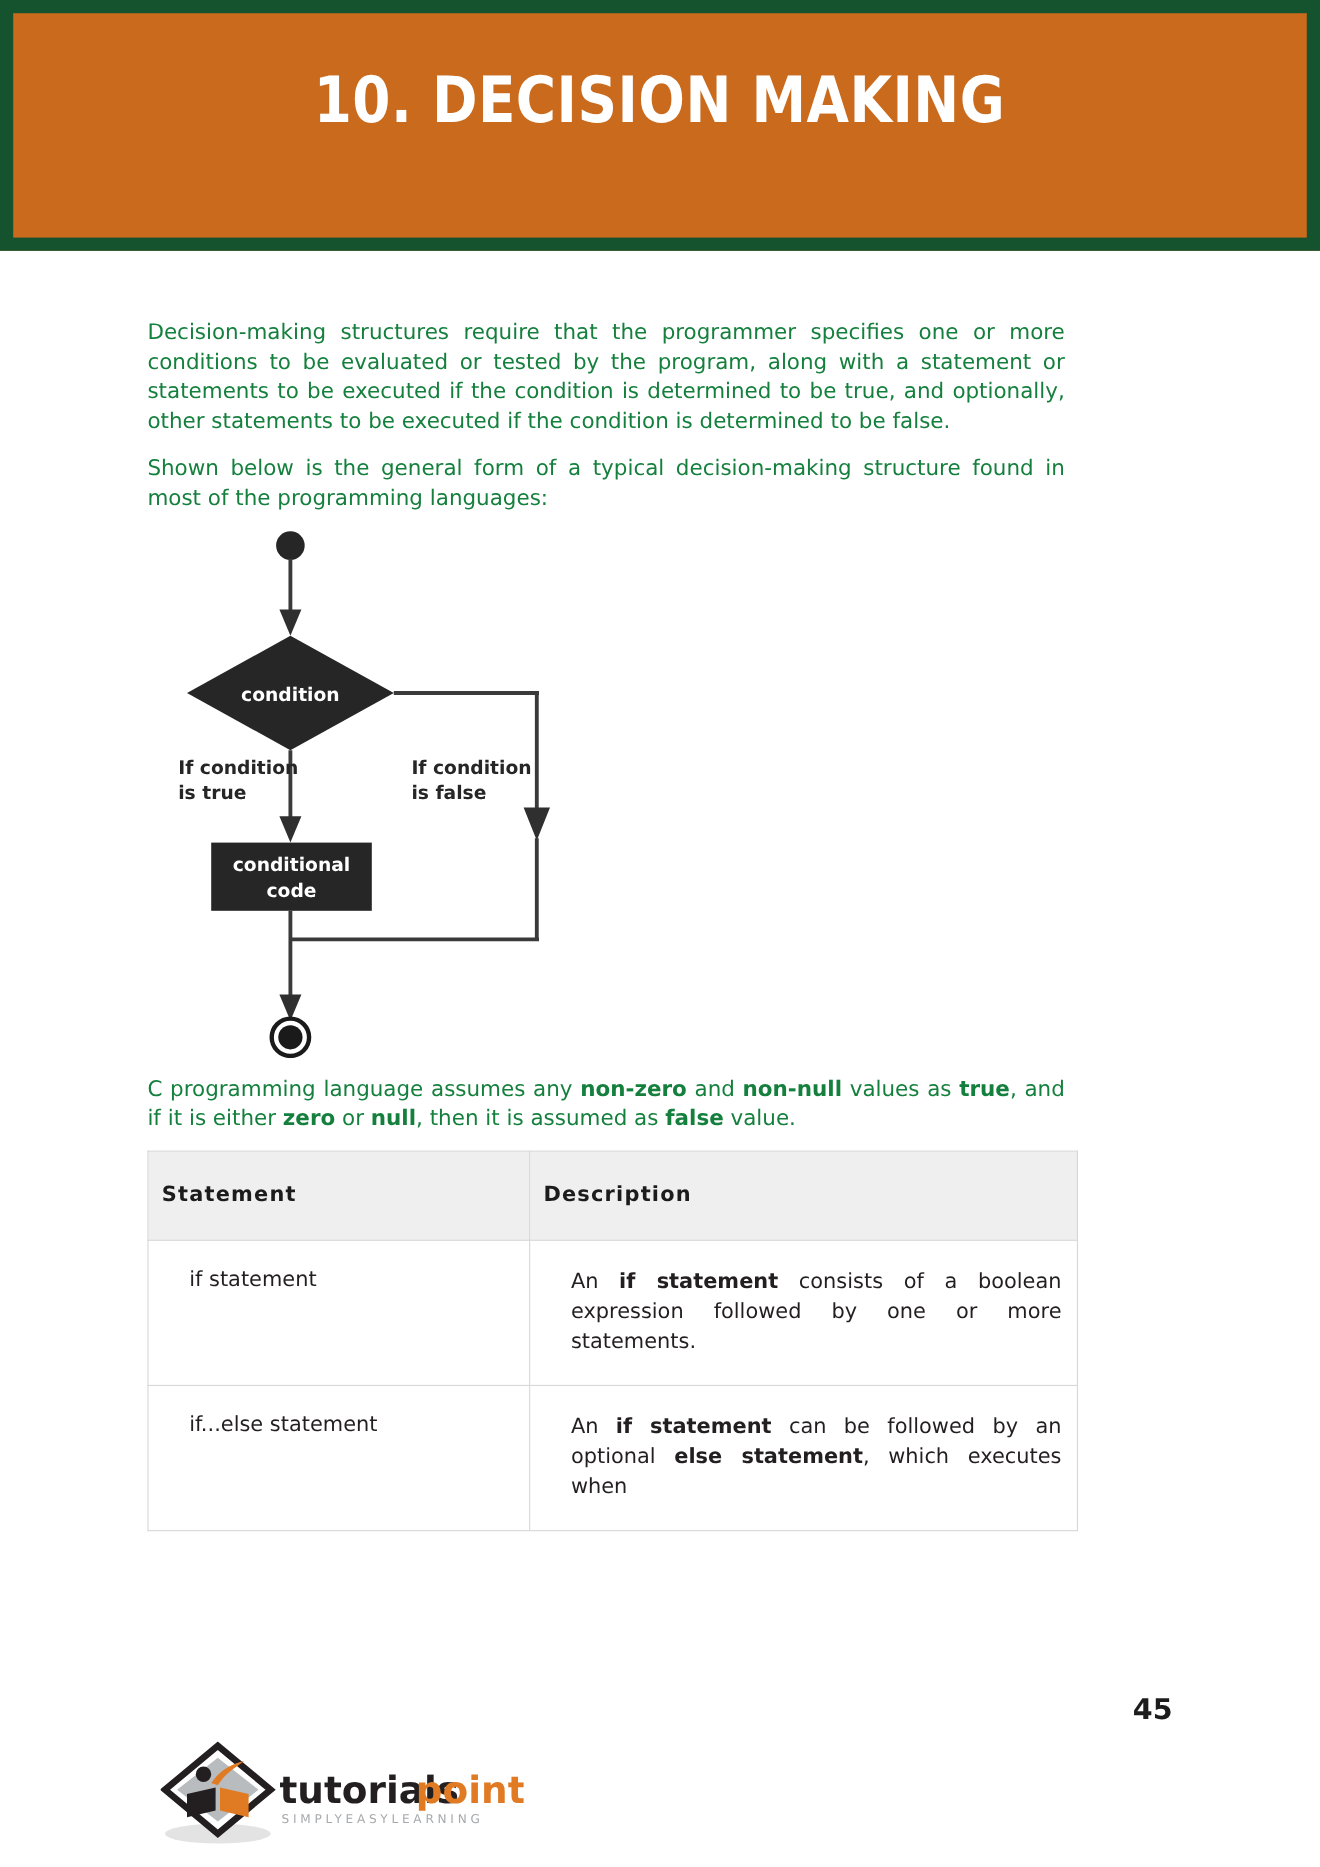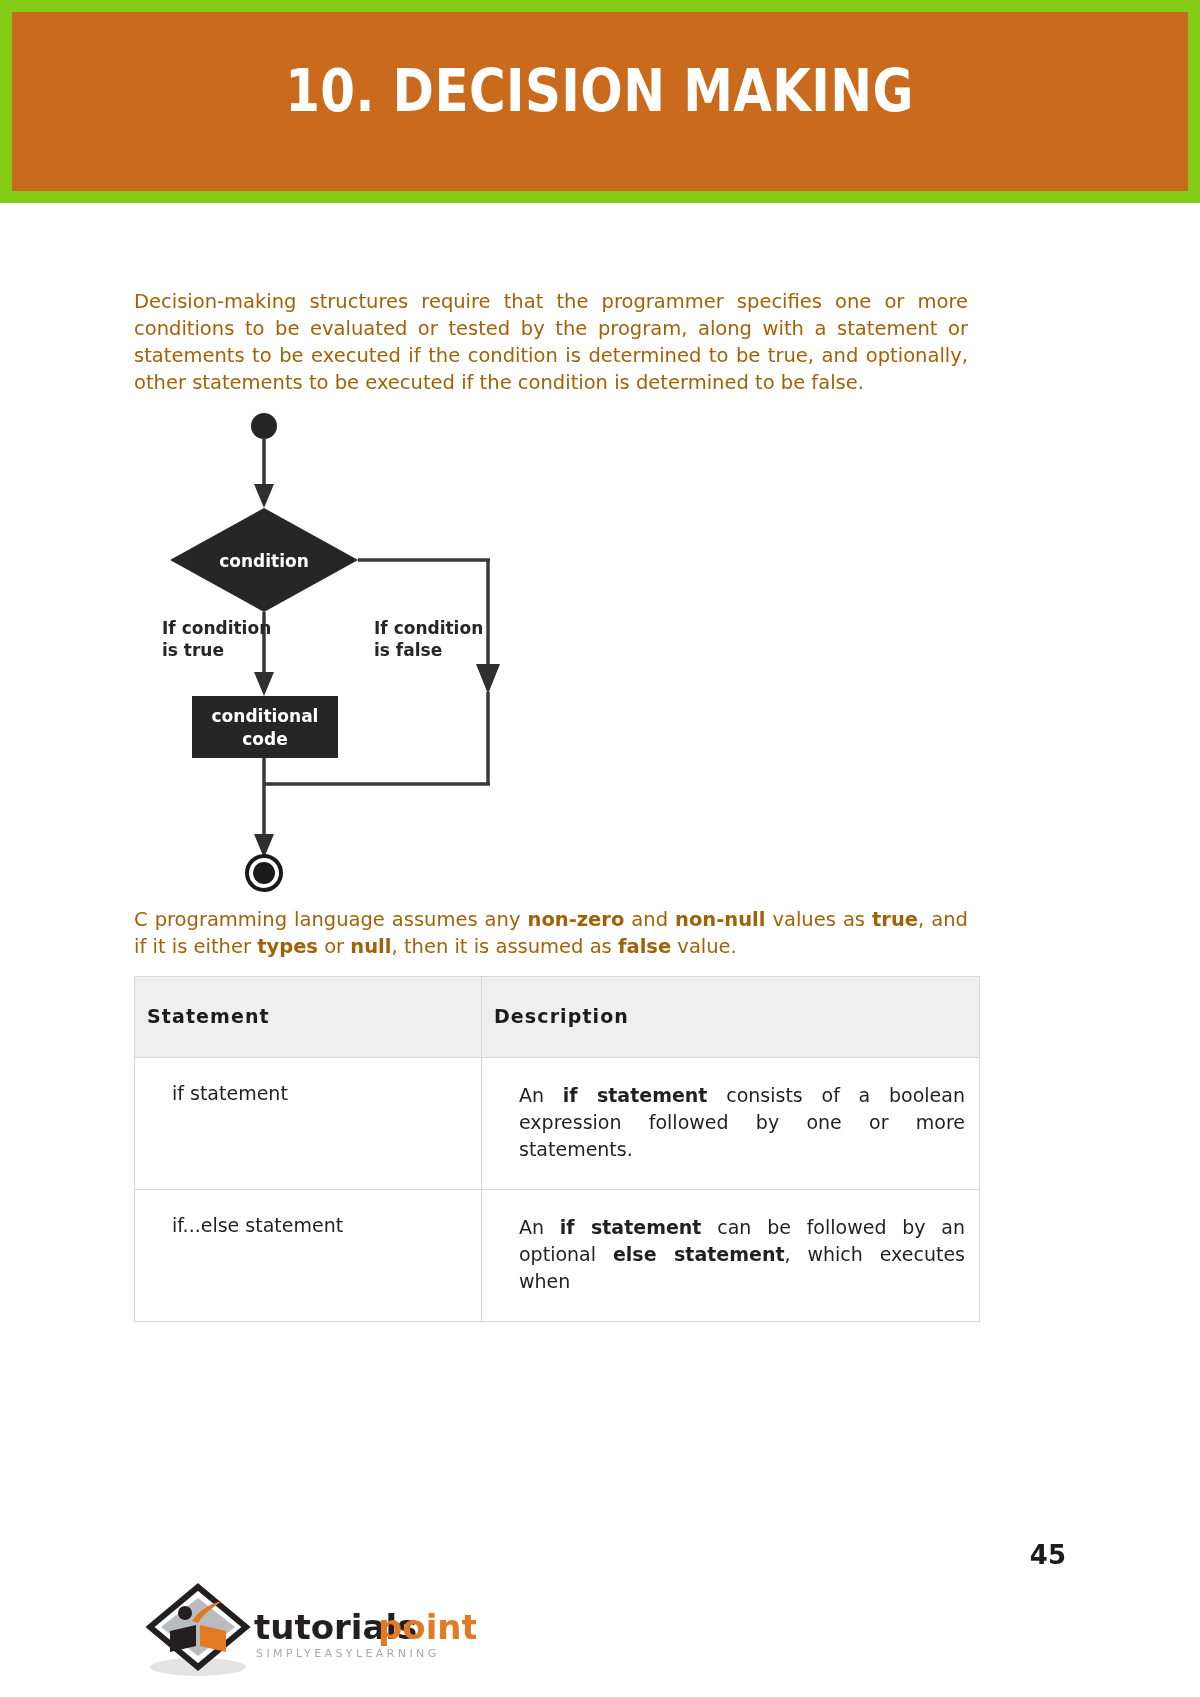--- a/index.html
+++ b/index.html
@@ -15,23 +15,23 @@
     color: #231f20;
     overflow: hidden;
   }
 
   
   .page-header {
     position: absolute;
     left: 0;
     top: 0;
     width: 1200px;
-    height: 203px;
+    height: 228px;
     box-sizing: border-box;
-    border: 12px solid #84cc16;
+    border: 12px solid #14532d;
     background: #c96a1c;
     display: flex;
     align-items: flex-start;
     justify-content: center;
   }
   .page-header .title {
     color: #ffffff;
     font-family: "DejaVu Sans", "Liberation Sans", sans-serif;
     font-size: 58px;
     font-weight: bold;
@@ -48,21 +48,21 @@
     left: 134px;
     top: 288px;
     width: 846px;
   }
 
   p.body-text {
     margin: 0 12px 16px 0;
     font-size: 19.5px;
     line-height: 27px;
     text-align: justify;
-    color: #a16207;
+    color: #15803d;
     font-family: "DejaVu Sans", "Liberation Sans", sans-serif;
     transform-origin: 0 0;
   }
   p.body-text b { font-weight: bold; }
 
   
   .flowchart-wrap {
     width: 846px;
     margin: 10px 0 14px 0;
     display: flex;
@@ -134,20 +134,21 @@
 <body>
 
 <div class="page-header">
   <div class="title">10. DECISION MAKING</div>
 </div>
 
 <div class="content">
 
   <p class="body-text">Decision-making structures require that the programmer specifies one or more conditions to be evaluated or tested by the program, along with a statement or statements to be executed if the condition is determined to be true, and optionally, other statements to be executed if the condition is determined to be false.</p>
 
+  <p class="body-text">Shown below is the general form of a typical decision-making structure found in most of the programming languages:</p>
 
   <div class="flowchart-wrap">
     <div class="flowchart">
       <svg width="420" height="480" viewBox="0 0 420 480" xmlns="http://www.w3.org/2000/svg">
 
         <circle cx="130" cy="14" r="13" fill="#262626"></circle>
 
         <line x1="130" y1="26" x2="130" y2="78" stroke="#3a3a3a" stroke-width="3.5"></line>
         <polygon points="130,96 120,72 140,72" fill="#2f2f2f"></polygon>
 
@@ -176,21 +177,21 @@
         <line x1="130" y1="372" x2="356" y2="372" stroke="#3a3a3a" stroke-width="3.5"></line>
         <polygon points="130,446 120,422 140,422" fill="#2f2f2f"></polygon>
 
         <circle cx="130" cy="461" r="17" fill="none" stroke="#1a1a1a" stroke-width="4"></circle>
         <circle cx="130" cy="461" r="11" fill="#1a1a1a"></circle>
       </svg>
     </div>
   </div>
 
   <p class="body-text">
-    <span>C programming language assumes any </span><b>non-zero</b><span> and </span><b>non-null</b><span> values as </span><b>true</b><span>, and if it is either </span><b>types</b><span> or </span><b>null</b><span>, then it is assumed as </span><b>false</b><span> value.</span>
+    <span>C programming language assumes any </span><b>non-zero</b><span> and </span><b>non-null</b><span> values as </span><b>true</b><span>, and if it is either </span><b>zero</b><span> or </span><b>null</b><span>, then it is assumed as </span><b>false</b><span> value.</span>
   </p>
 
 
   <table class="statements-table">
     <thead>
       <tr>
         <th class="col-statement">Statement</th>
         <th class="col-desc">Description</th>
       </tr>
     </thead>

